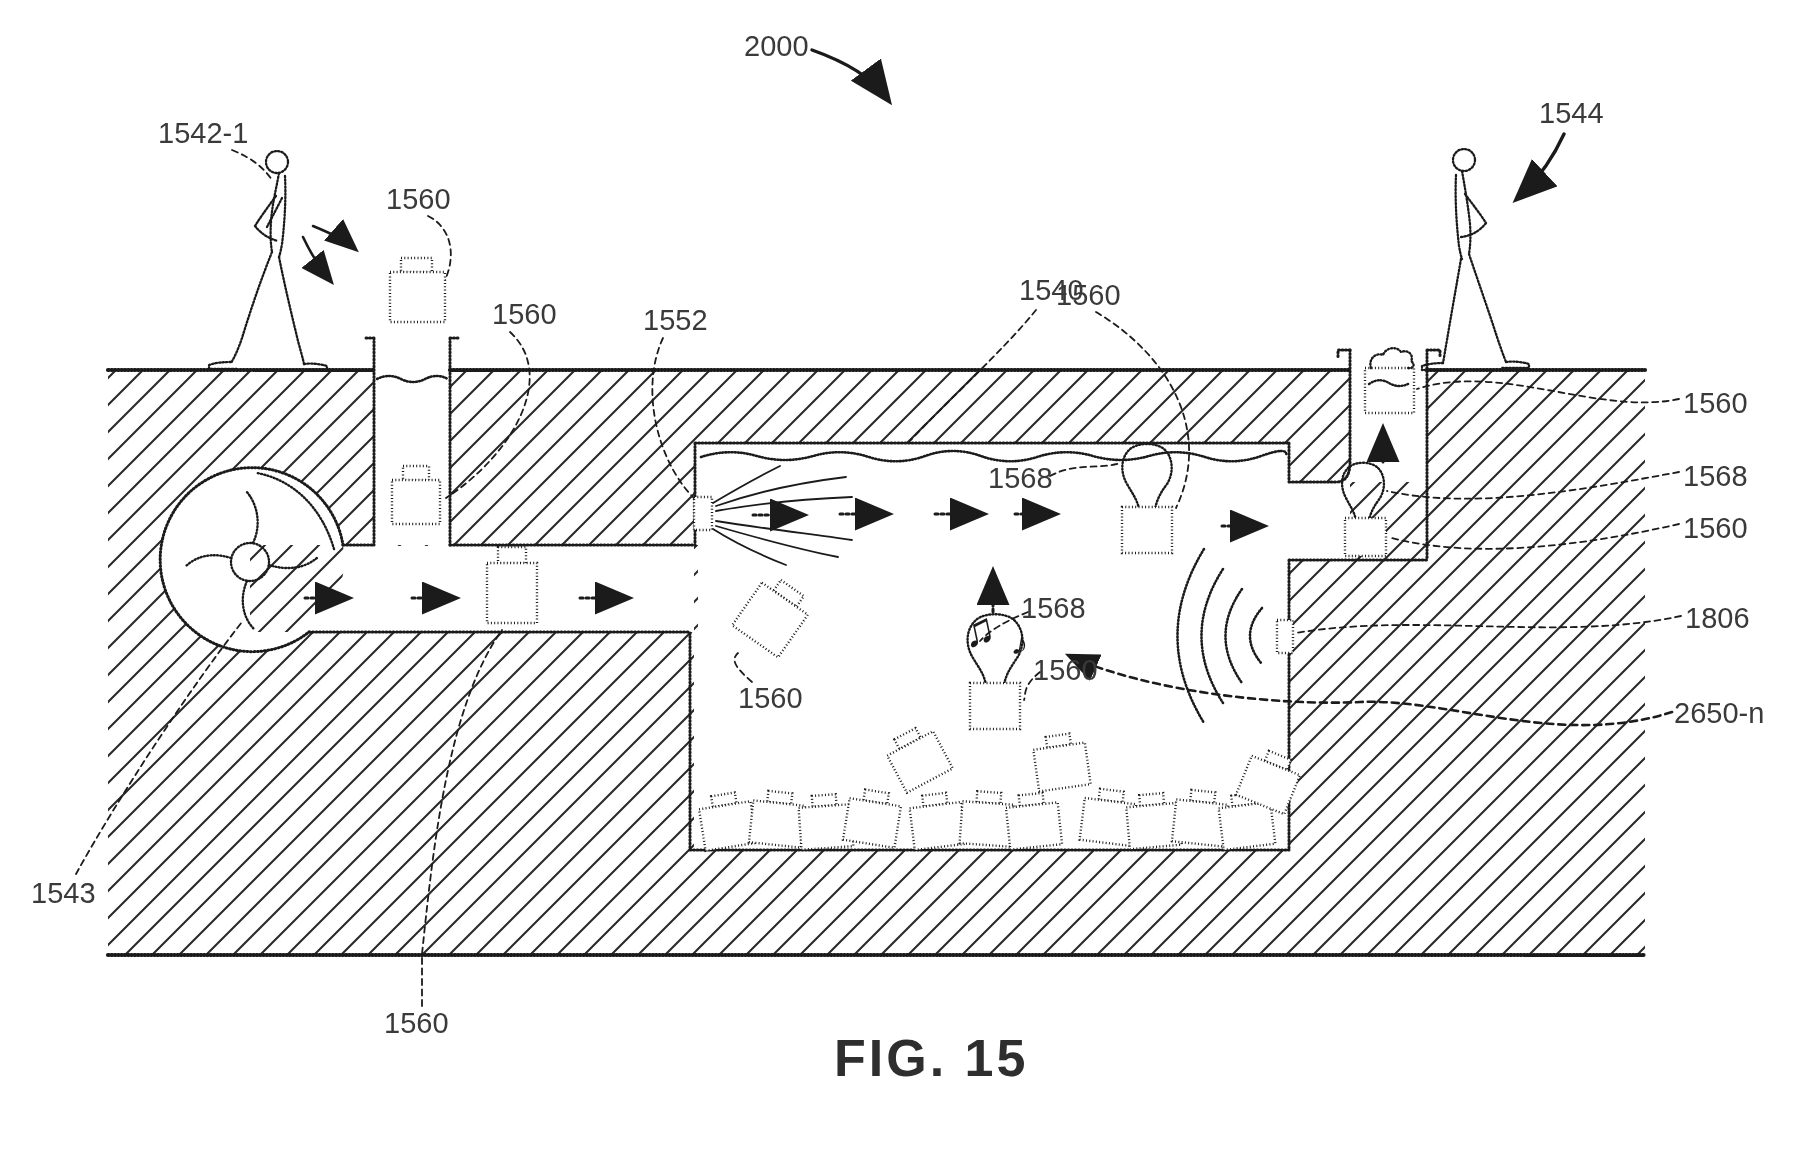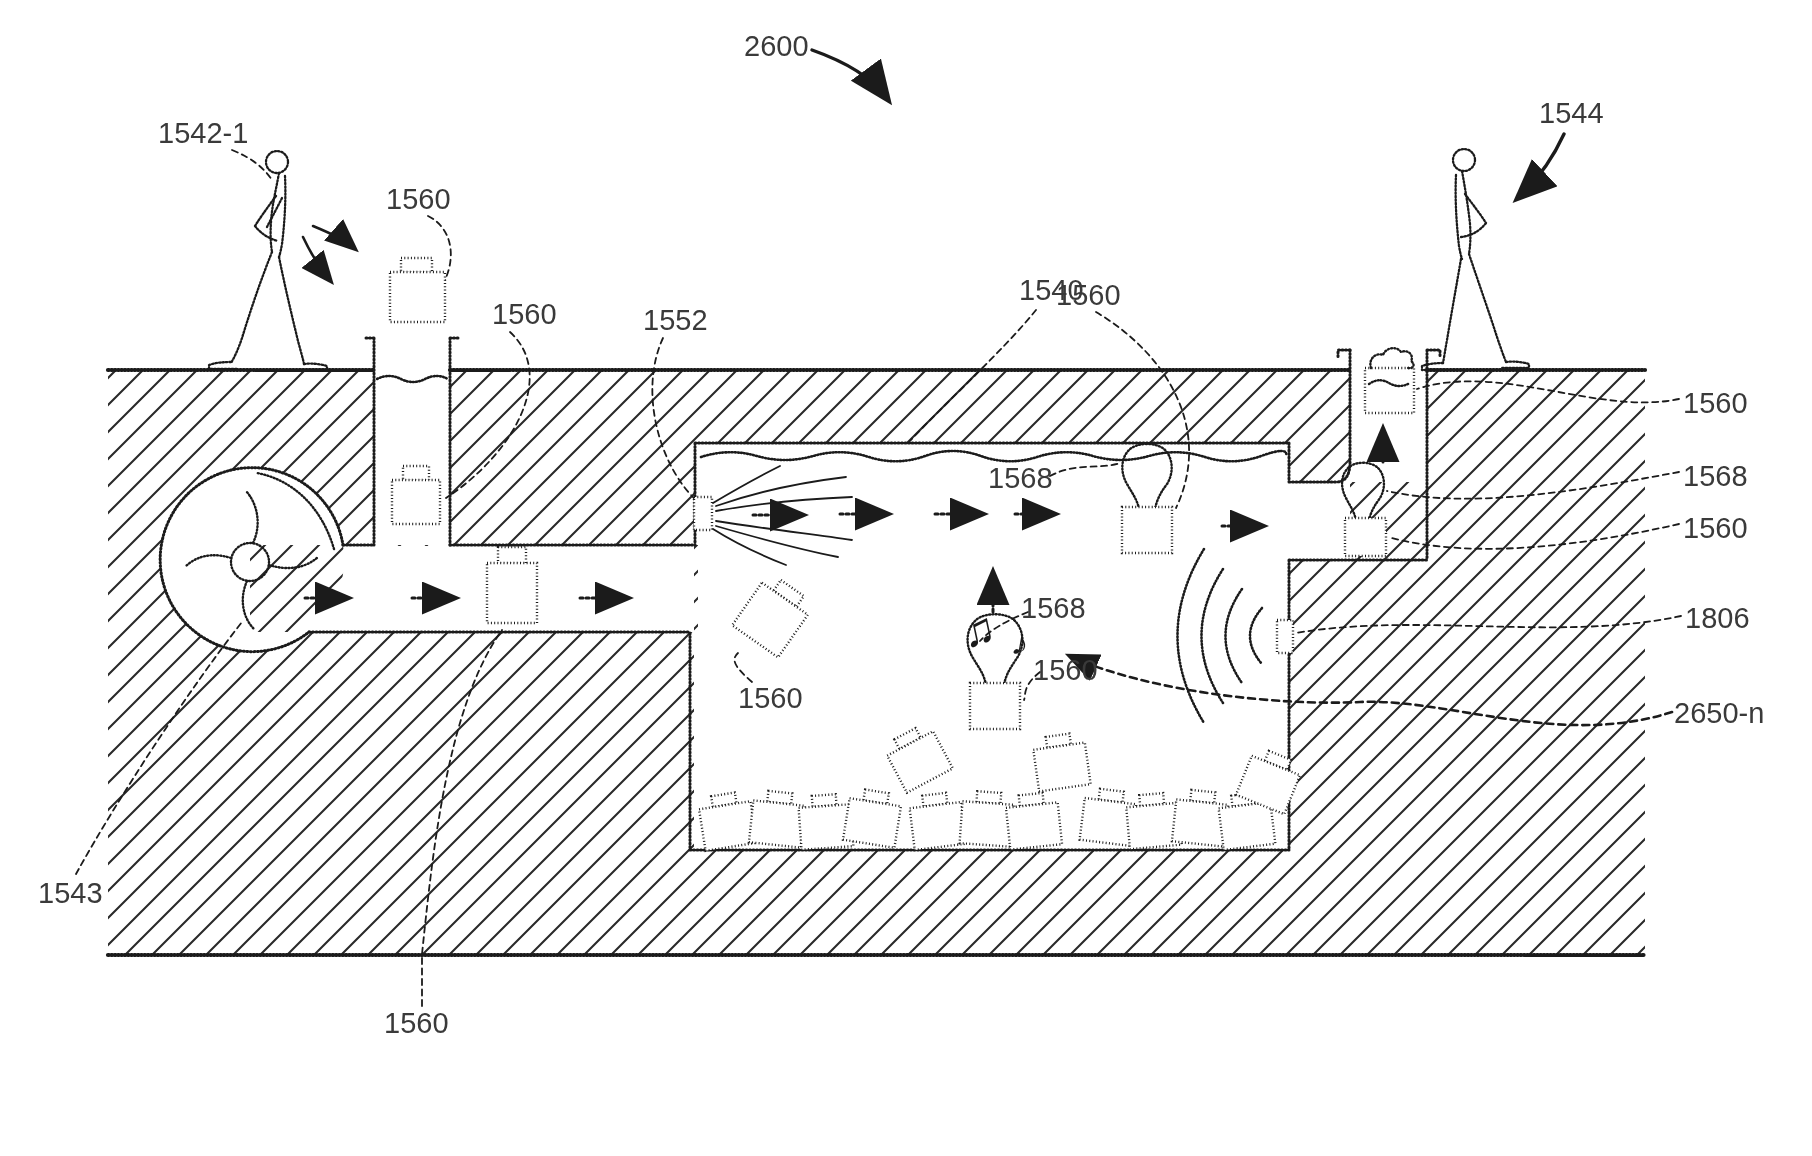--- a/index.html
+++ b/index.html
@@ -249,35 +249,36 @@
     <path d="M1465,194 C1474,206 1481,215 1486,223 M1486,223 C1479,232 1470,236 1461,237"></path>
     <path d="M1469,254 C1479,284 1489,312 1497,337 C1501,349 1504,357 1506,362"></path>
     <path d="M1506,362 C1514,361 1522,362 1529,364 L1529,368 L1502,368"></path>
     <path d="M1461,259 C1456,288 1451,316 1447,340 C1445,351 1444,358 1443,363"></path>
     <path d="M1443,363 C1435,363 1428,364 1422,366 L1422,370 L1448,370"></path>
   </g>
 </svg>
 
 <div class="ref" style="left:158px;top:117px">1542-1</div>
 <div class="ref" style="left:386px;top:183px">1560</div>
-<div class="ref" style="left:744px;top:30px">2600</div>
+<div class="ref" style="left:744px;top:30px">2000</div>
 <div class="ref" style="left:1539px;top:97px">1544</div>
 <div class="ref" style="left:492px;top:298px">1560</div>
 <div class="ref" style="left:643px;top:304px">1552</div>
 <div class="ref" style="left:1019px;top:274px">1540</div>
 <div class="ref" style="left:1056px;top:279px">1560</div>
 <div class="ref" style="left:988px;top:462px">1568</div>
 <div class="ref" style="left:1021px;top:592px">1568</div>
 <div class="ref" style="left:1033px;top:654px">1560</div>
 <div class="ref" style="left:738px;top:682px">1560</div>
 <div class="ref" style="left:1683px;top:387px">1560</div>
 <div class="ref" style="left:1683px;top:460px">1568</div>
 <div class="ref" style="left:1683px;top:512px">1560</div>
 <div class="ref" style="left:1685px;top:602px">1806</div>
 <div class="ref" style="left:1674px;top:697px">2650-n</div>
-<div class="ref" style="left:38px;top:877px">1543</div>
+<div class="ref" style="left:31px;top:877px">1543</div>
 <div class="ref" style="left:384px;top:1007px">1560</div>
 
 <span class="note" style="left:962px;top:608px;font-size:44px;transform:rotate(-12deg);position:absolute">♫</span>
 <span class="note" style="left:1012px;top:626px;font-size:34px;transform:rotate(10deg);position:absolute">♪</span>
 
+<div class="caption" style="left:834px;top:1028px">FIG. 15</div>
 
 </div>
 
 </body></html>

